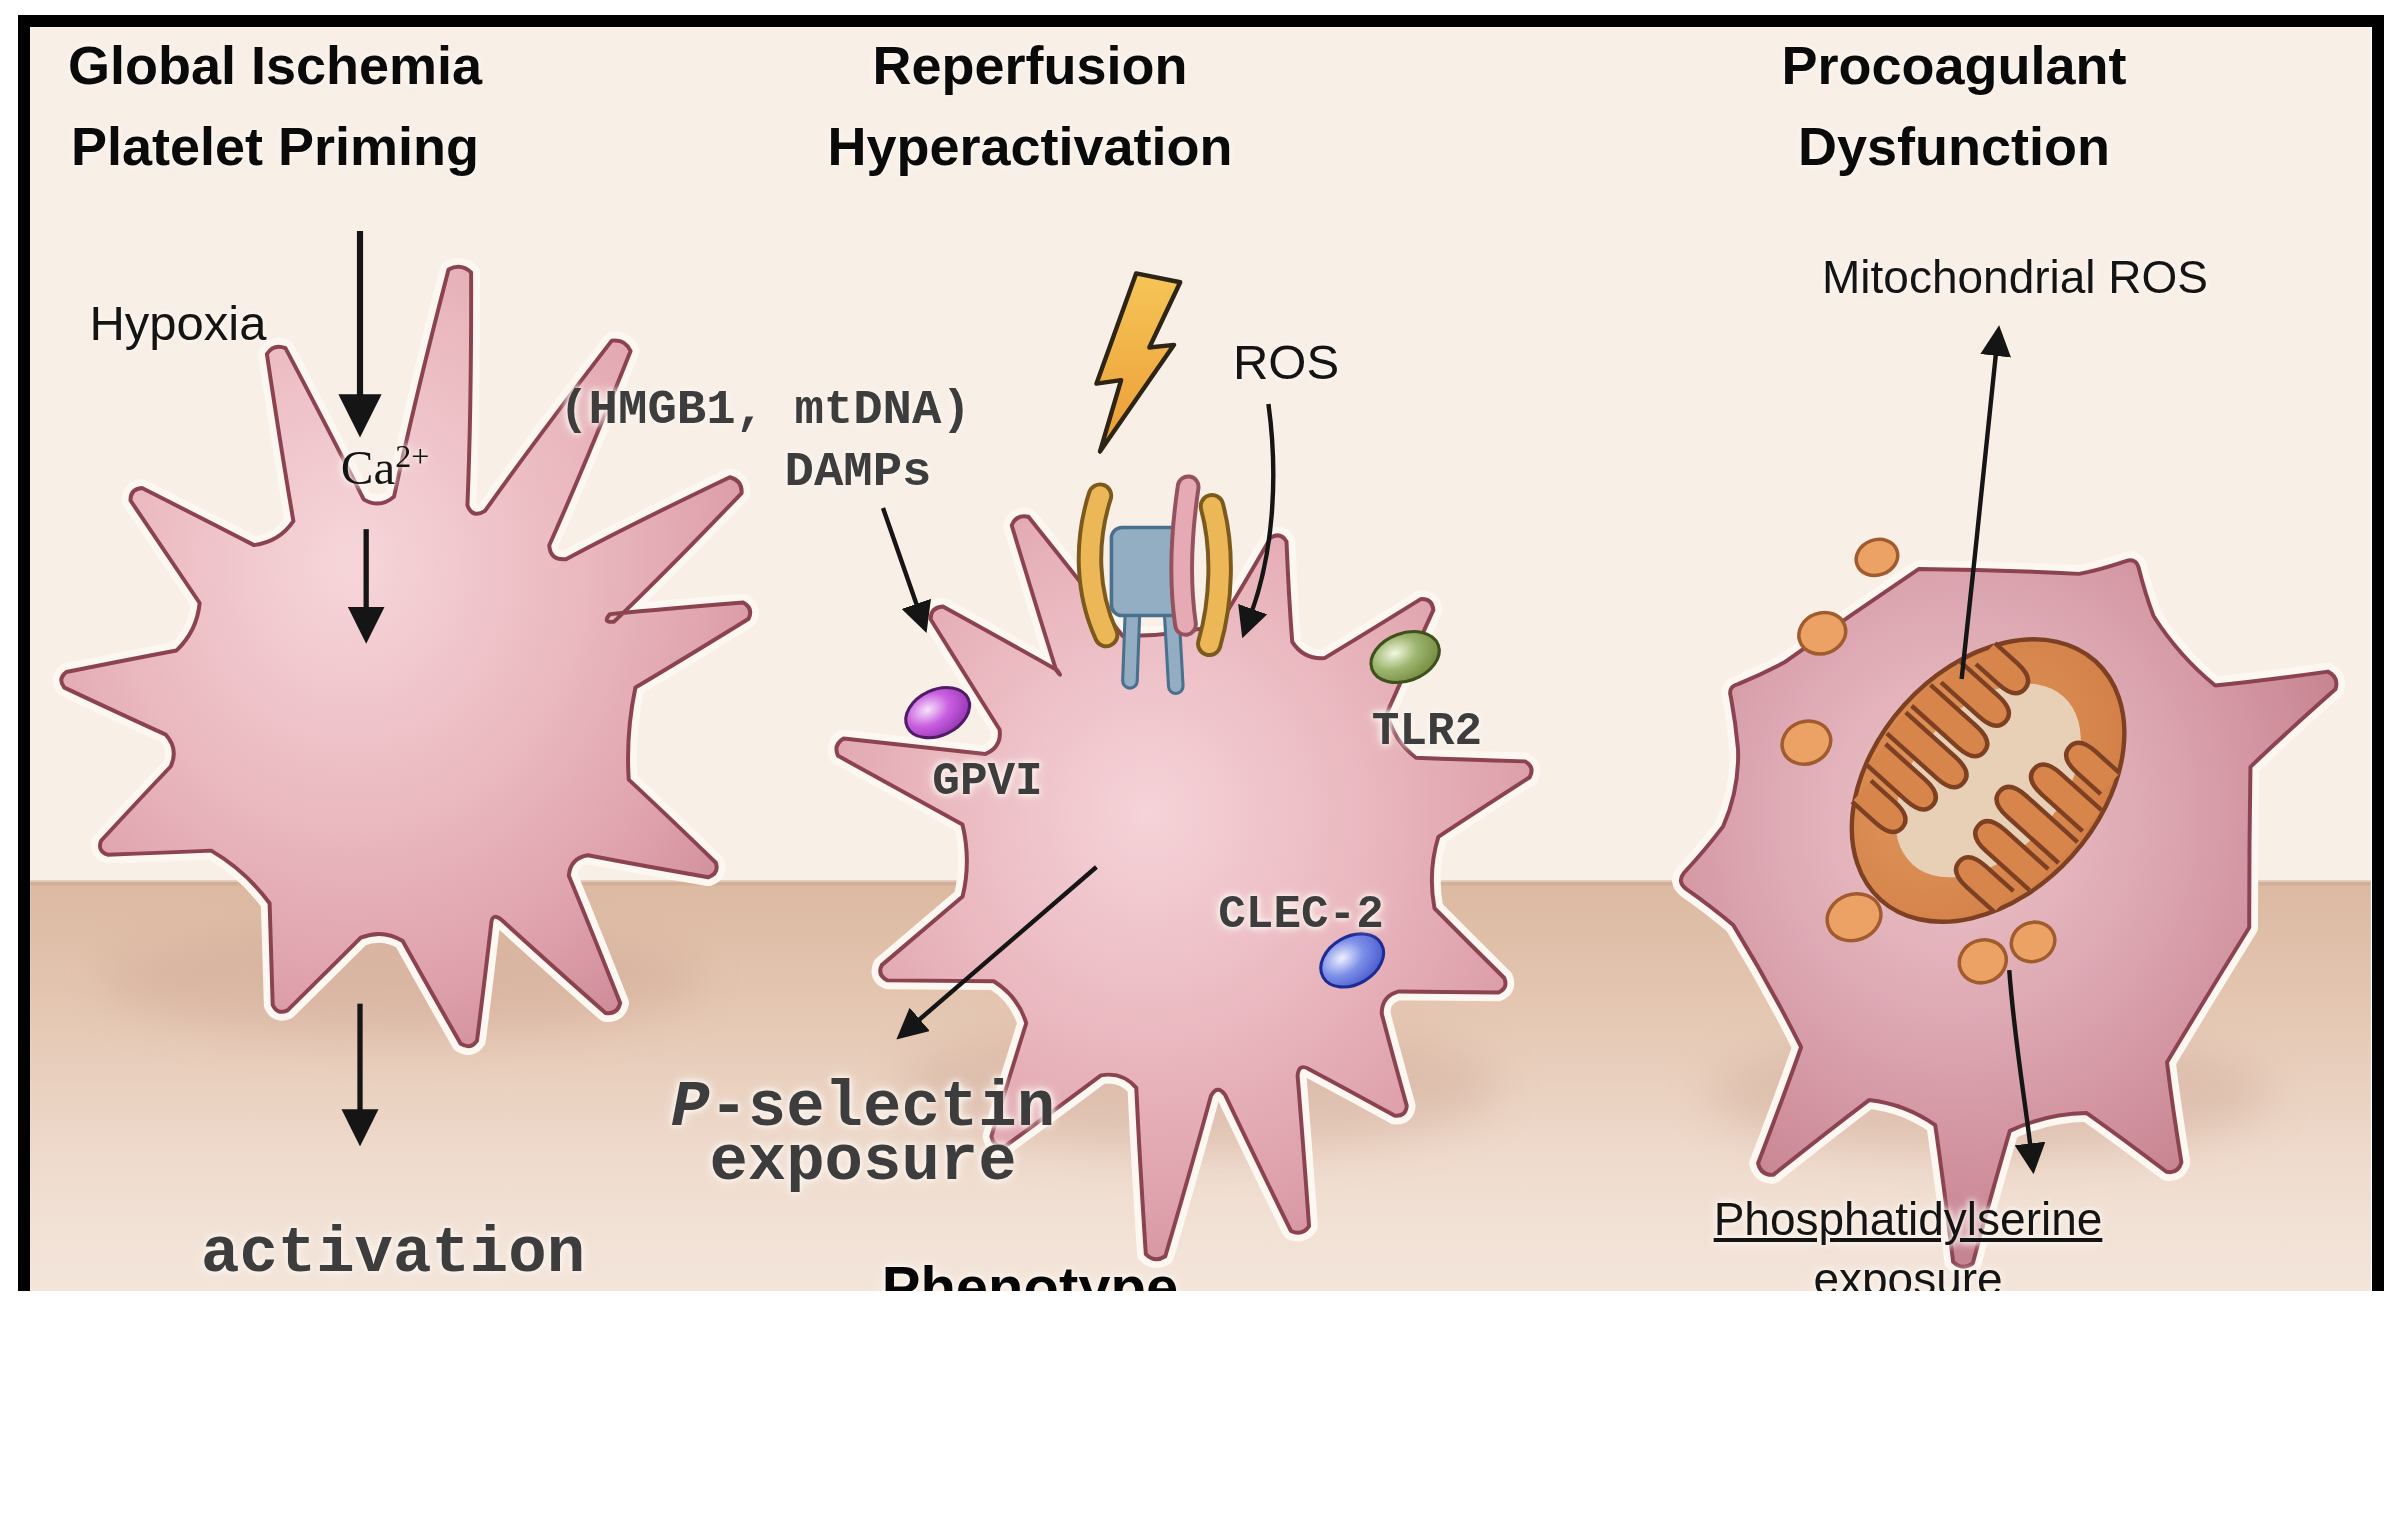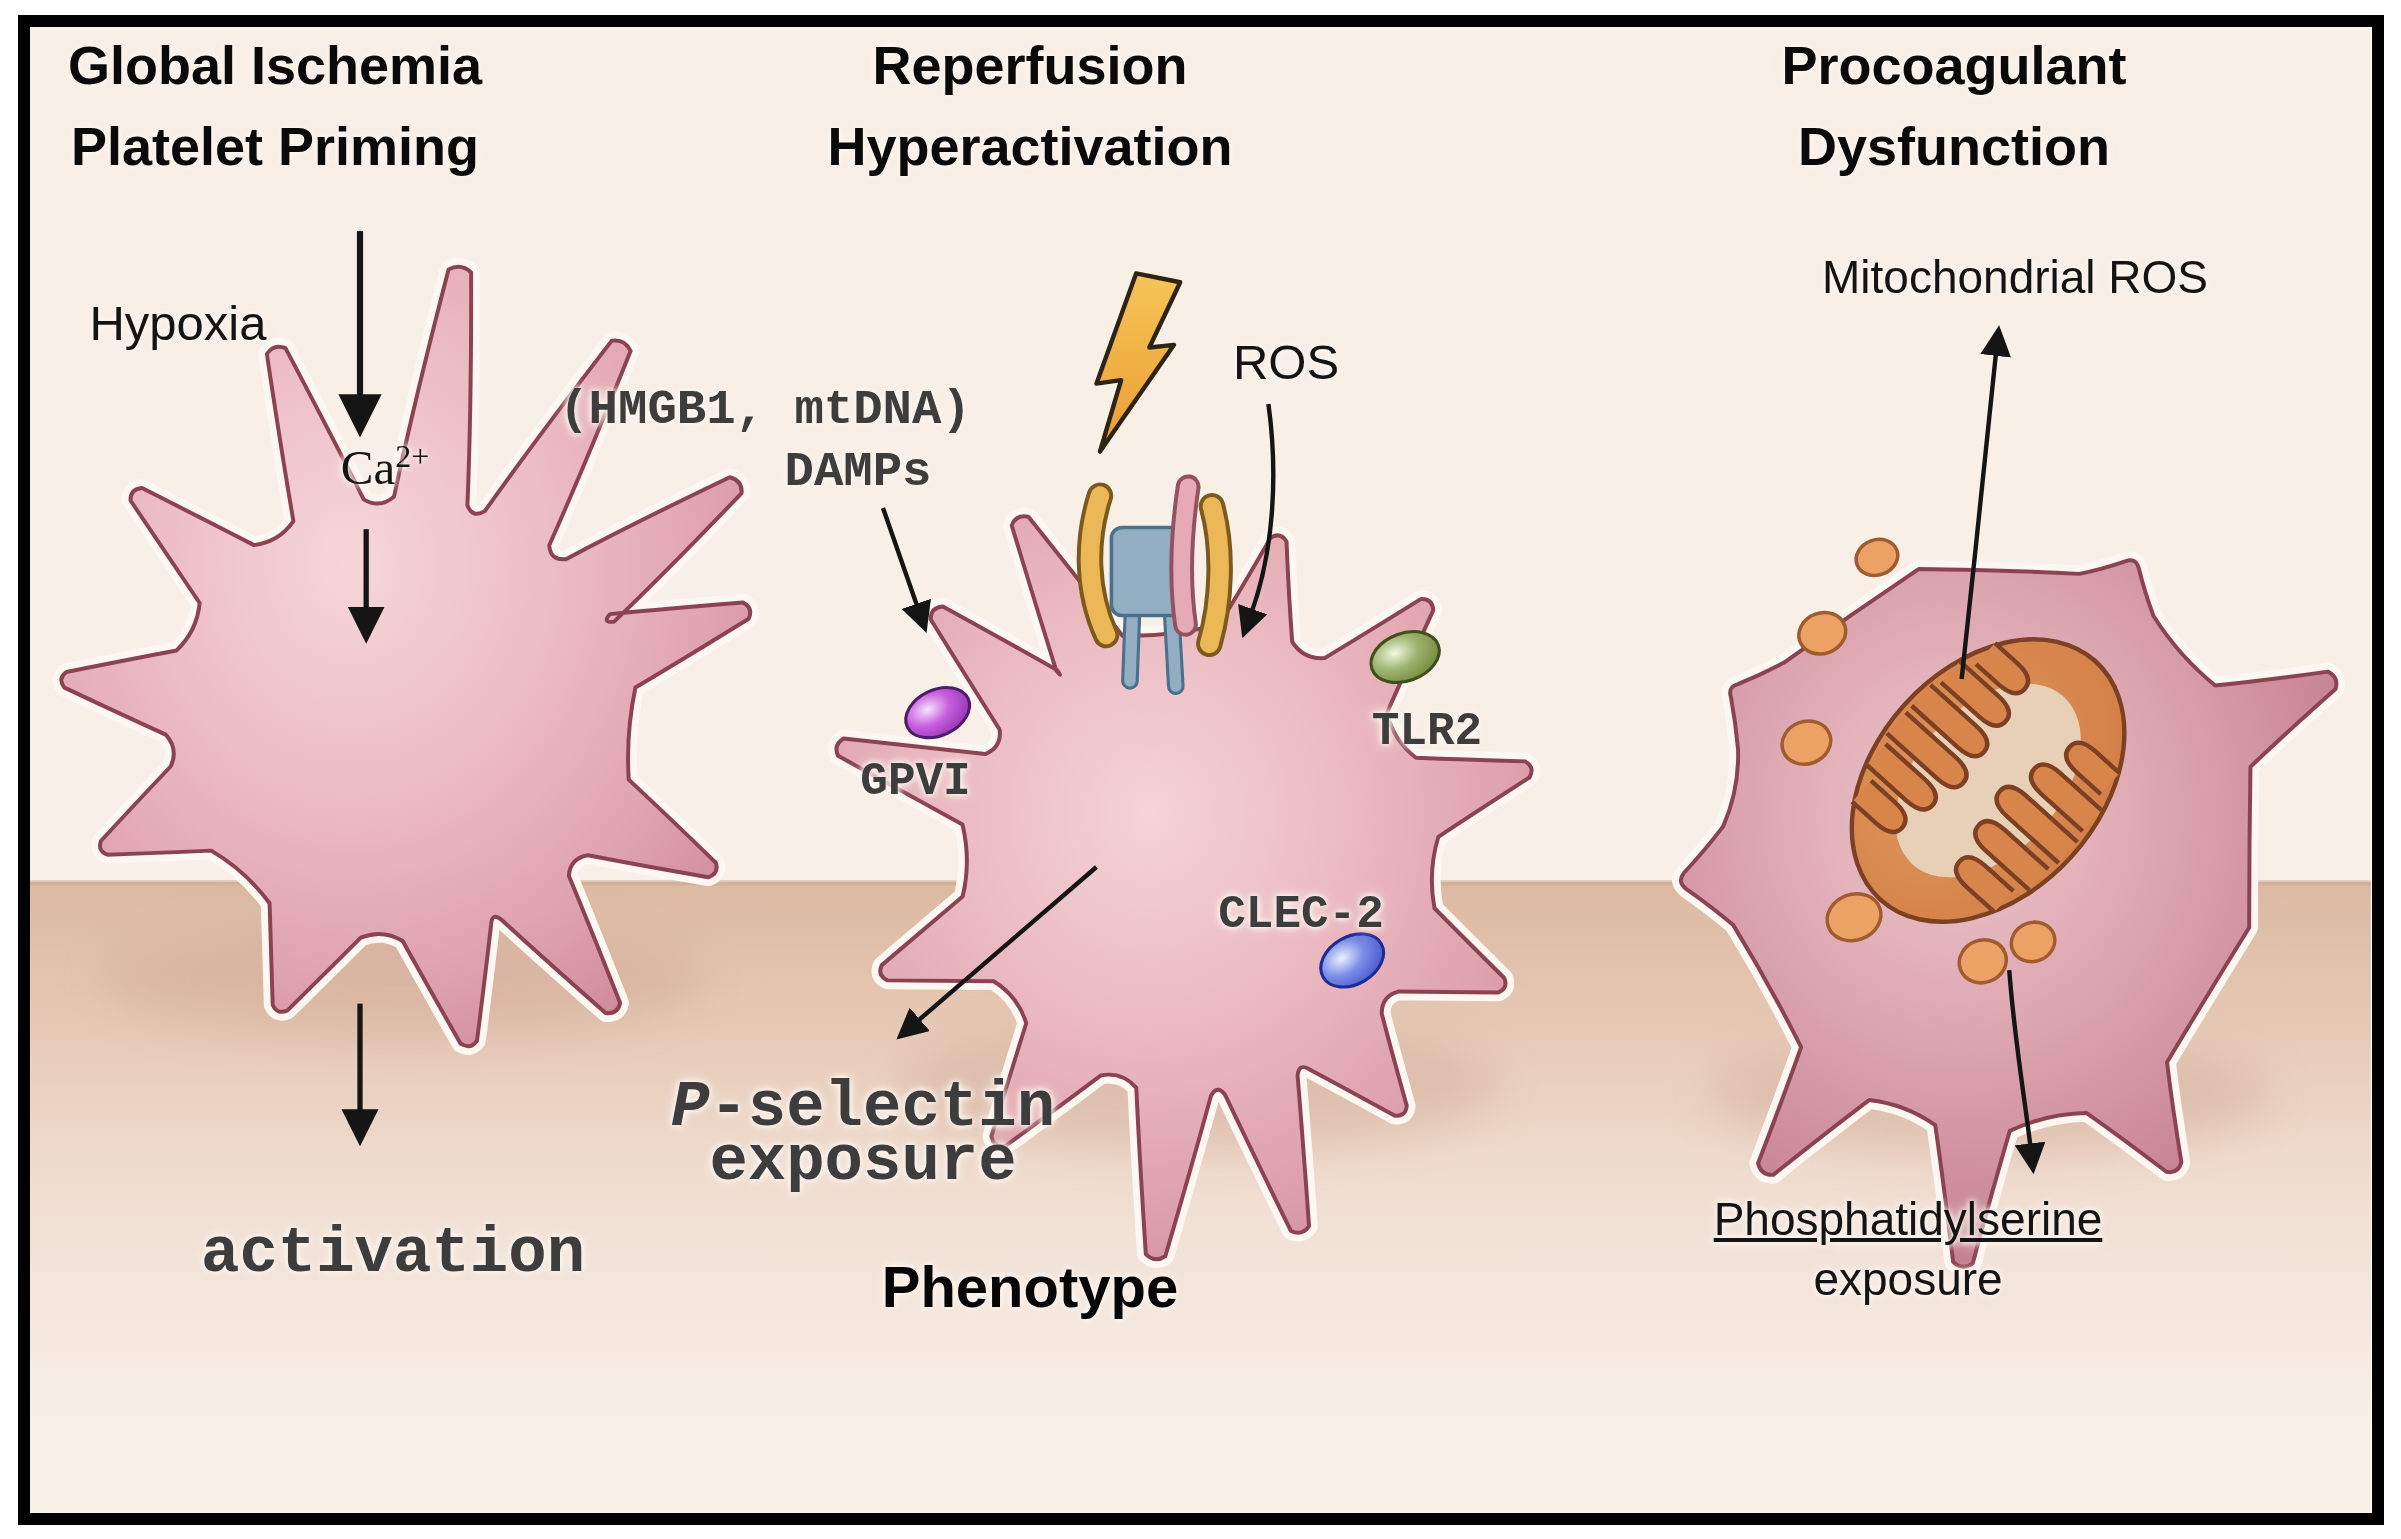--- a/index.html
+++ b/index.html
@@ -1,18 +1,18 @@
 <!DOCTYPE html>
 <html style="font-size:14px"><head>
 <meta charset="utf-8">
 <style>
   html,body{margin:0;padding:0;background:#ffffff;}
   .canvas{
     position:relative;
-    width:2401px;height:1539px;
+    width:2401px;height:1291px;
     background:#ffffff;
     overflow:hidden;
     font-family:"Liberation Sans", sans-serif;
   }
   .frame{
     position:absolute;left:17.6px;top:15px;width:2366px;height:1510px;
     border:12.4px solid #000;box-sizing:border-box;
     pointer-events:none;
   }
   svg.scene{position:absolute;left:0;top:0;}
@@ -170,21 +170,21 @@
   </div>
   <div class="lbl graybold" style="left:393px;top:1219px;">activation</div>
 
   <div class="lbl title" style="left:1030px;top:25px;">
     <div>Reperfusion</div>
     <div>Hyperactivation</div>
   </div>
   <div class="lbl graybold sz56" style="left:765px;top:383px;">(HMGB1, mtDNA)</div>
   <div class="lbl graybold sz56" style="left:858px;top:445px;">DAMPs</div>
   <div class="lbl sz56" style="left:1286px;top:335px;">ROS</div>
-  <div class="lbl graybold sz52" style="left:903px;top:750px;padding-left:25px;">GPVI</div>
+  <div class="lbl graybold sz52" style="left:975px;top:750px;padding-left:25px;">GPVI</div>
   <div class="lbl graybold sz52" style="left:1427px;top:700px;">TLR2</div>
   <div class="lbl graybold sz52" style="left:1301px;top:883px;">CLEC-2</div>
   <div class="lbl graybold psel" style="left:863px;top:1073px;">
     <i>P</i><span>-selectin</span>
   </div>
   <div class="lbl graybold" style="left:863px;top:1127px;">exposure</div>
   <div class="lbl big" style="left:1030px;top:1246px;">
     <div>Phenotype</div>
   </div>
 

